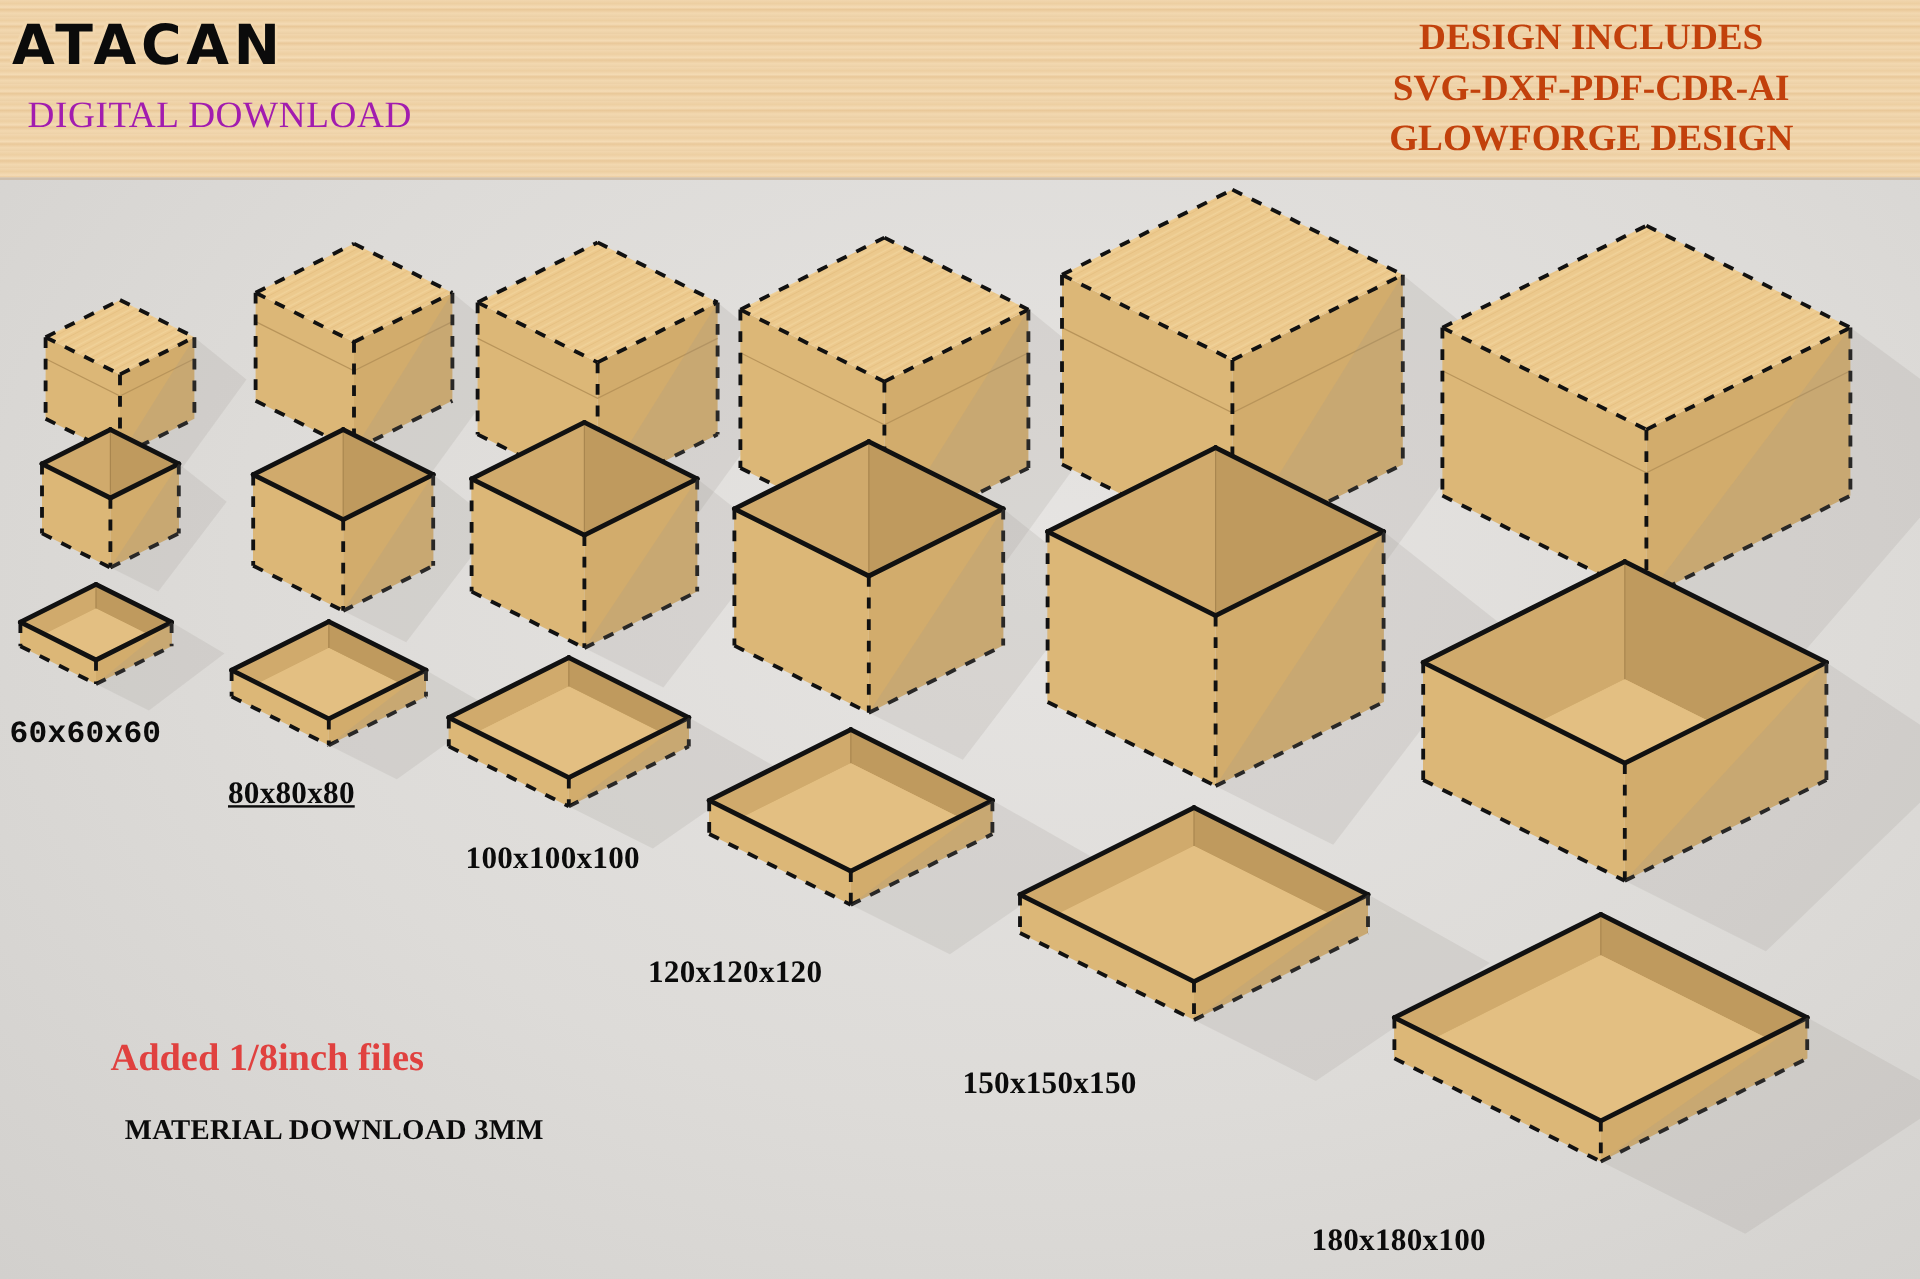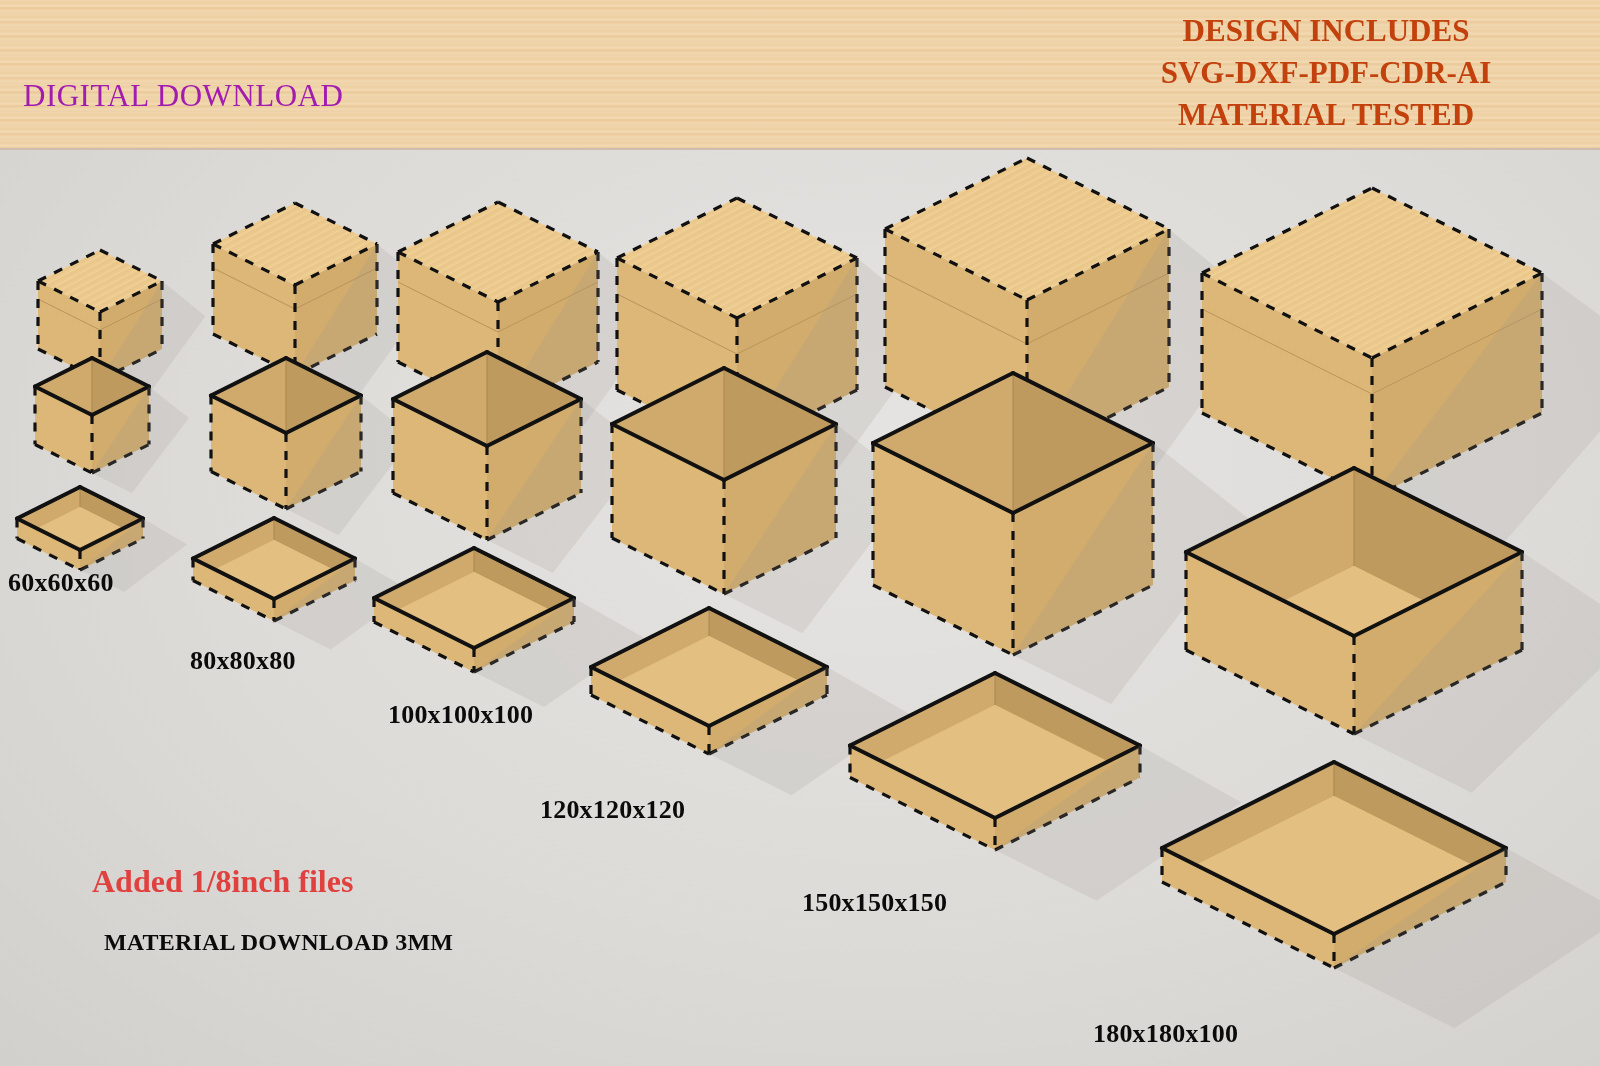--- a/index.html
+++ b/index.html
@@ -29,26 +29,27 @@
                color:#0b0b0b; line-height:28px; white-space:nowrap; letter-spacing:0.2px; }
   svg { position:absolute; left:0; top:0; }
 </style>
 </head>
 <body>
 
 <div id="stage">
   <div class="banner"></div>
   <div class="floor"></div>
 
+  <div class="brand-text">ATACAN</div>
   <div class="subtitle">DIGITAL DOWNLOAD</div>
 
   <div class="includes">
     <div>DESIGN INCLUDES</div>
     <div>SVG-DXF-PDF-CDR-AI</div>
-    <div>MATERIAL TESTED</div>
+    <div>GLOWFORGE DESIGN</div>
   </div>
 
   <svg id="boxes-svg" width="1600" height="1066">
       <defs>
         <pattern id="grain" width="40" height="6" patternUnits="userSpaceOnUse" patternTransform="rotate(-28)">
           <rect width="40" height="6" fill="#ecc98d"></rect>
           <rect y="2" width="40" height="1.2" fill="#f3d69f" opacity="0.7"></rect>
           <rect y="4.5" width="40" height="0.8" fill="#e0b97a" opacity="0.5"></rect>
         </pattern>
         <clipPath id="clipo0">
@@ -407,22 +408,22 @@
         <line x1="1334" y1="934" x2="1506" y2="848" stroke="#111111" stroke-width="4" stroke-linecap="round"></line>
         <line x1="1162" y1="848" x2="1162" y2="882" stroke="#111111" stroke-width="3.2" stroke-dasharray="9 9" stroke-linecap="butt"></line>
         <line x1="1334" y1="934" x2="1334" y2="968" stroke="#111111" stroke-width="3.2" stroke-dasharray="9 9" stroke-linecap="butt"></line>
         <line x1="1506" y1="848" x2="1506" y2="882" stroke="#111111" stroke-width="3.2" stroke-dasharray="9 9" stroke-linecap="butt"></line>
         <line x1="1162" y1="882" x2="1334" y2="968" stroke="#111111" stroke-width="3.2" stroke-dasharray="9 9" stroke-linecap="butt"></line>
         <line x1="1334" y1="968" x2="1506" y2="882" stroke="#111111" stroke-width="3.2" stroke-dasharray="9 9" stroke-linecap="butt"></line>
       </g>
       <polygon points="1506.0,848.0 1626.4,915.0 1454.4,1028.2 1334.0,968.0" fill="#9a958f" opacity="0.18"></polygon>
     </svg>
 
-  <div class="size-label" style="left: 8px; top: 568px;">60x60x60</div>
-  <div class="size-label" style="left: 190px; top: 646px;">80x80x80</div>
+  <div class="size-label" style="left: 8px; top: 596px; font-family: Liberation Mono, monospace;">60x60x60</div>
+  <div class="size-label" style="left: 190px; top: 646px; text-decoration: underline;">80x80x80</div>
   <div class="size-label" style="left: 345px; top: 700px; margin-left: 43px;">100x100x100</div>
   <div class="size-label" style="left: 540px; top: 795px;">120x120x120</div>
   <div class="size-label" style="left: 802px; top: 888px;">150x150x150</div>
   <div class="size-label" style="left: 1093px; top: 1019px;">180x180x100</div>
 
   <div class="promo">Added 1/8inch files</div>
   <div class="thickness">MATERIAL DOWNLOAD 3MM</div>
 </div>
 
 </body></html>

